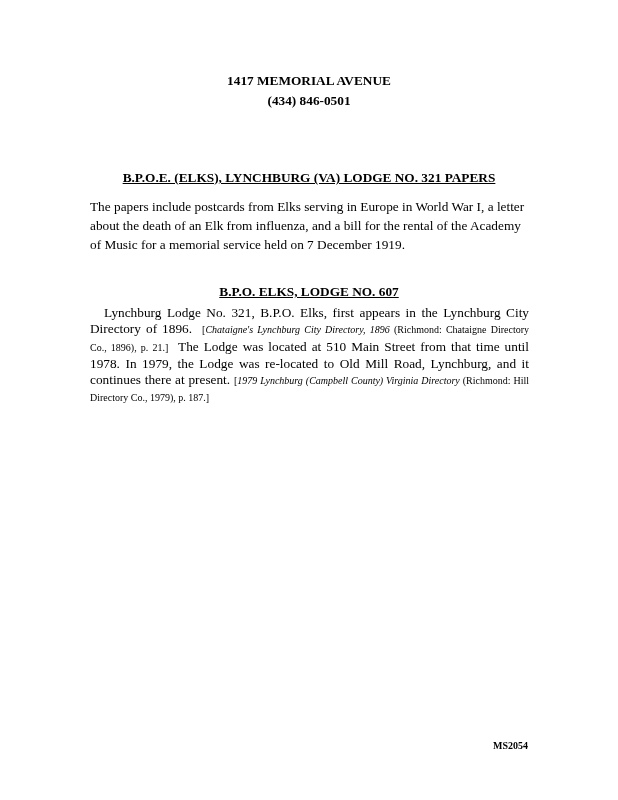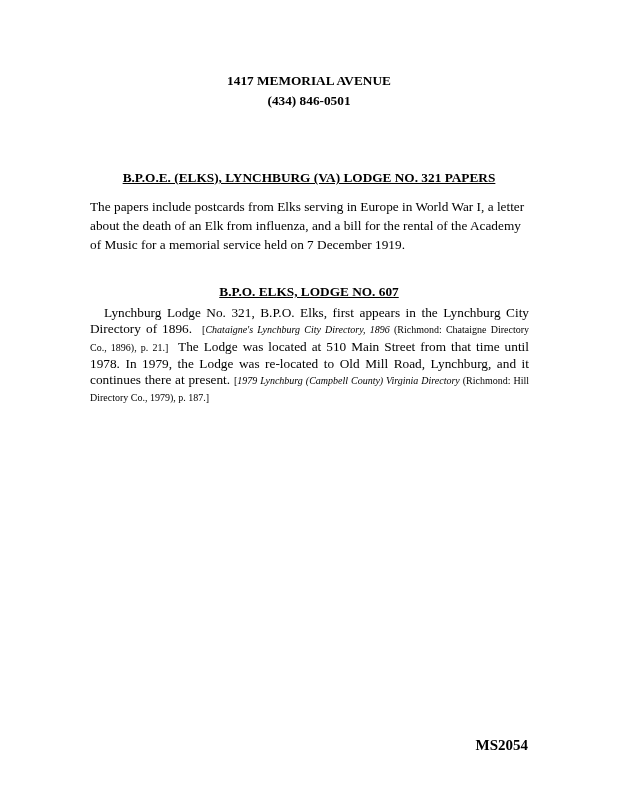--- a/index.html
+++ b/index.html
@@ -68,21 +68,21 @@
       font-size: 10px;
     }
     .cite i { }
     .footer {
       position: absolute;
       top: 738px;
       left: 470px;
       width: 58px;
       text-align: right;
       font-weight: bold;
-      font-size: 15px;
+      font-size: 10px;
       line-height: 15px;
     }
   </style>
 </head>
 <body>
 
 <div class="page">
 
   <div class="header">
     <div>1417 MEMORIAL AVENUE</div>

